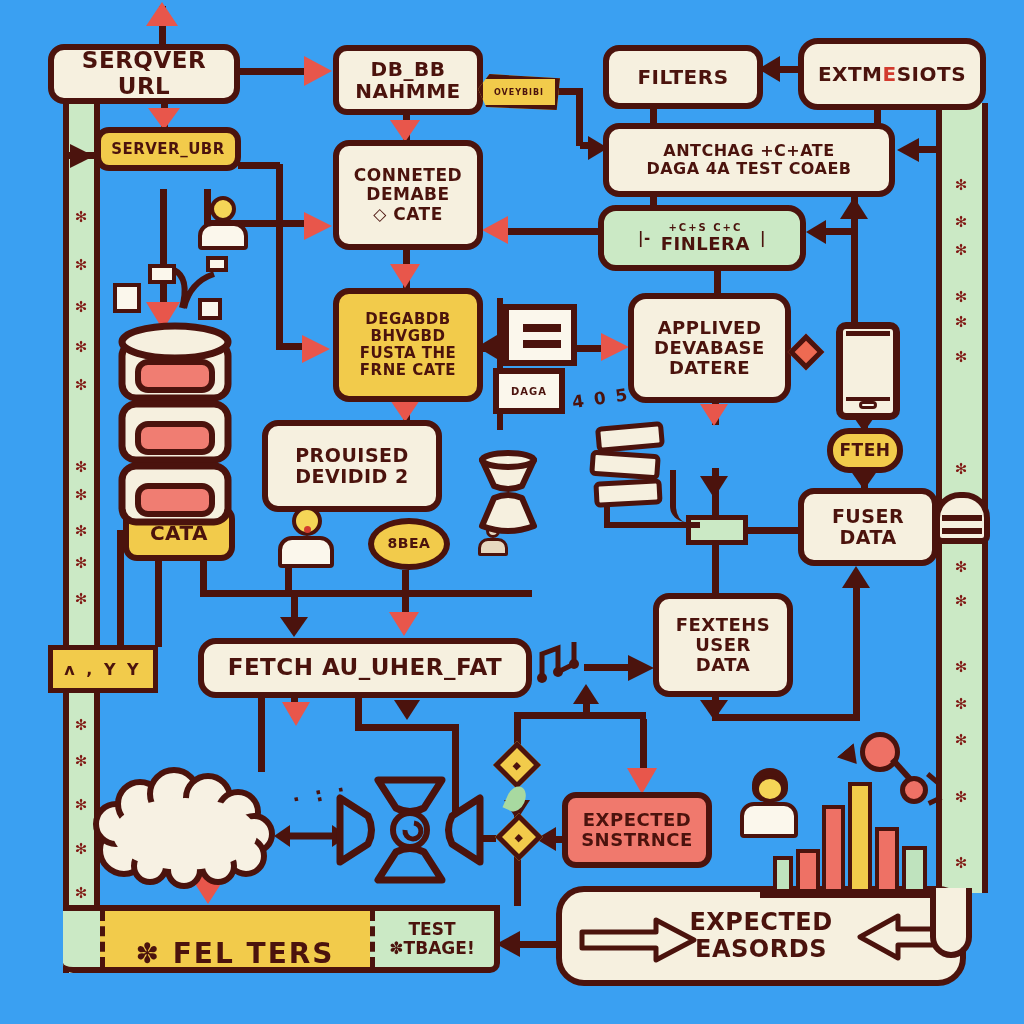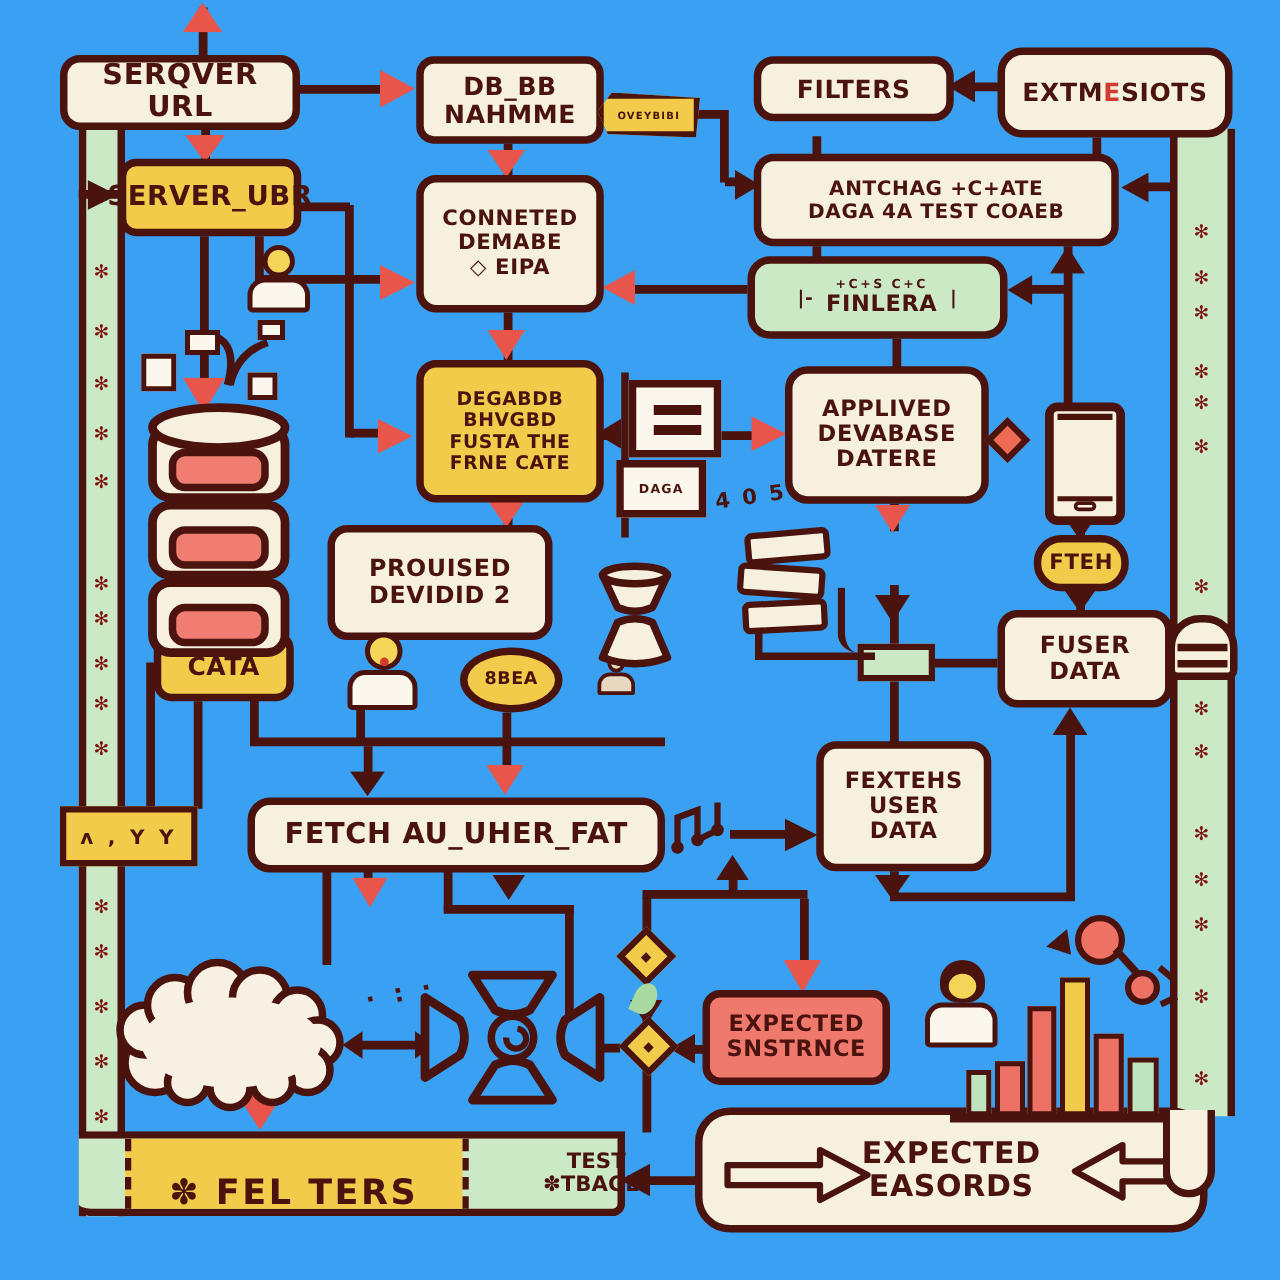--- a/index.html
+++ b/index.html
@@ -80,21 +80,21 @@
     <div style="position:absolute;left:2px;right:2px;top:17px;height:6px;background:var(--dark);"></div>
     <div style="position:absolute;left:2px;right:2px;top:30px;height:6px;background:var(--dark);"></div>
   </div>
 
   <div style="position:absolute;left:63px;top:905px;width:437px;height:68px;border:6px solid var(--dark);border-left:none;box-sizing:border-box;background:var(--green);border-radius:0 0 10px 10px;">
     <div style="position:absolute;left:37px;top:0;width:270px;height:56px;background:var(--yellow);display:flex;align-items:center;justify-content:center;">
       <span style="font-size:28px;letter-spacing:2px;margin-top:28px;">✽ FEL TERS</span>
     </div>
     <div style="position:absolute;left:37px;top:0;width:0;height:56px;border-left:5px dashed var(--dark);"></div>
     <div style="position:absolute;left:307px;top:0;width:0;height:56px;border-left:5px dashed var(--dark);"></div>
-    <div style="position:absolute;left:307px;top:0;width:124px;height:56px;display:flex;flex-direction:column;align-items:center;justify-content:center;font-size:17px;line-height:1.1;margin-left:45px;">
+    <div style="position:absolute;left:307px;top:0;width:124px;height:56px;display:flex;flex-direction:column;align-items:center;justify-content:center;font-size:17px;line-height:1.1;">
       <span>TEST</span>
         <span>✽TBAGE!</span>
     </div>
   </div>
 
   <div class="v" style="left:159px;top:6px;height:38px;"></div>
     <div class="tri tu redt" style="left:146px;top:2px;width:32px;height:24px;"></div>
   <div class="h" style="left:240px;top:68px;width:66px;"></div>
     <div class="tri tr redt" style="left:304px;top:56px;width:28px;height:30px;"></div>
   <div class="v" style="left:161px;top:103px;height:26px;"></div>
@@ -186,34 +186,34 @@
   <div class="h" style="left:552px;top:836px;width:12px;"></div>
     <div class="tri tl darkt" style="left:536px;top:827px;width:20px;height:24px;"></div>
   <div class="tri td redt" style="left:190px;top:876px;width:36px;height:28px;"></div>
   <div class="h" style="left:518px;top:941px;width:40px;"></div>
     <div class="tri tl darkt" style="left:496px;top:931px;width:24px;height:26px;"></div>
 
   <div class="box" style="left:48px;top:44px;width:192px;height:60px;font-size:23px;">
     <span>SERQVER URL</span>
   </div>
 
-  <div class="box yellow" style="left:95px;top:127px;width:146px;height:62px;font-size:22px;border-radius:14px;">
+  <div class="box yellow" style="left:95px;top:127px;width:146px;height:44px;font-size:15px;border-radius:14px;">
     <span>SERVER_UBR</span>
   </div>
 
   <div class="box" style="left:333px;top:45px;width:150px;height:70px;font-size:20px;border-radius:14px;">
     <span>DB_BB</span>
       <span>NAHMME</span>
   </div>
 
   <div style="position:absolute;left:478px;top:74px;width:82px;height:36px;background:var(--yellow);border:5px solid var(--dark);box-sizing:border-box;clip-path:polygon(14% 0,100% 12%,96% 100%,10% 92%,0 42%);display:flex;align-items:center;justify-content:center;">
     <span style="font-size:8px;letter-spacing:1px;">OVEYBIBI</span>
   </div>
 
-  <div class="box" style="left:603px;top:45px;width:160px;height:52px;font-size:20px;">
+  <div class="box" style="left:603px;top:45px;width:160px;height:64px;font-size:20px;">
     <span>FILTERS</span>
   </div>
 
   <div class="box" style="left:798px;top:38px;width:188px;height:72px;font-size:20px;border-radius:20px;">
     <span><span>EXTM</span><span style="color:#D23B2E;">E</span><span>SIOTS</span></span>
   </div>
 
   <div class="box" style="left:603px;top:123px;width:292px;height:74px;font-size:16px;">
     <span>ANTCHAG +C+ATE</span>
       <span>DAGA 4A TEST COAEB</span>
@@ -224,21 +224,21 @@
     <span style="display:flex;flex-direction:column;align-items:center;">
       <span style="font-size:10px;letter-spacing:2px;">+C+S C+C</span>
       <span>FINLERA</span>
     </span>
     <span style="font-size:15px;">|</span>
   </div>
 
   <div class="box" style="left:333px;top:140px;width:150px;height:110px;font-size:17px;">
     <span>CONNETED</span>
       <span>DEMABE</span>
-      <span>◇ EIPA</span>
+      <span>◇ CATE</span>
   </div>
 
   <div class="box yellow" style="left:333px;top:288px;width:150px;height:114px;font-size:15px;">
     <span>DEGABDB</span>
       <span>BHVGBD</span>
       <span>FUSTA THE</span>
       <span>FRNE CATE</span>
   </div>
 
   <div class="box" style="left:628px;top:293px;width:163px;height:110px;font-size:18px;border-radius:18px;">

